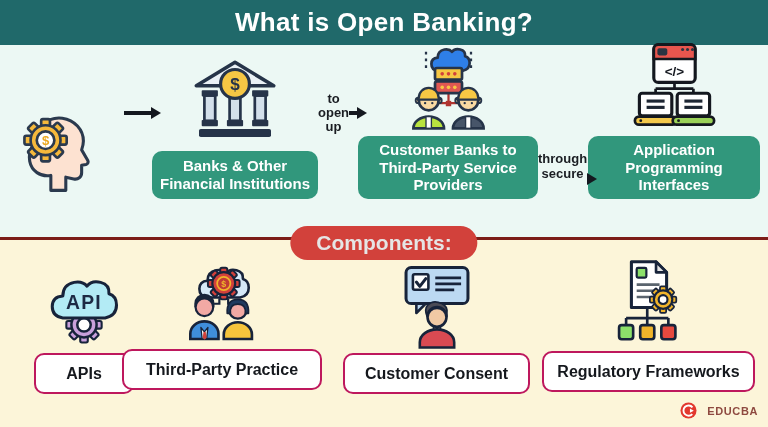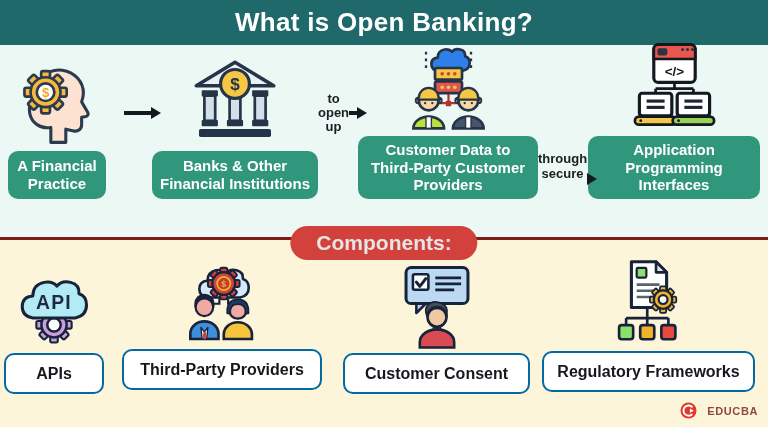--- a/index.html
+++ b/index.html
@@ -29,24 +29,24 @@
                border-top:6px solid transparent;border-bottom:6px solid transparent;border-left:10px solid #14181f;}
 
   
   .cream{position:absolute;top:239px;left:0;width:768px;height:188px;background:#fcf5d9;}
   .divider{position:absolute;top:237px;left:0;width:768px;height:3px;background:#7c1d17;z-index:1;}
   .pill{position:absolute;top:226px;left:50%;transform:translateX(-50%);z-index:2;
         background:#d2413b;color:#e5e5e5;font-weight:bold;font-size:21px;
         padding:5px 26px;border-radius:20px;}
   .comp-col{position:absolute;display:flex;flex-direction:column;align-items:center;z-index:1;}
   .icon-wrap{height:88px;display:flex;align-items:flex-end;justify-content:center;}
-  .clabel{margin-top:3px;background:#ffffff;border:2px solid #0369a1;border-radius:10px;
+  .clabel{margin-top:3px;background:#ffffff;border:2px solid #be185d;border-radius:10px;
           min-height:41px;width:100%;box-sizing:border-box;display:flex;align-items:center;justify-content:center;
           color:#15181d;font-weight:bold;font-size:16px;text-align:center;padding:2px 6px;}
-  .c1{left:4px;top:262px;width:100px;}
+  .c1{left:34px;top:262px;width:100px;}
   .c2{left:122px;top:258px;width:200px;}
   .c3{left:343px;top:262px;width:187px;}
   .c4{left:542px;top:260px;width:213px;}
 
   
   .brand{position:absolute;top:402px;right:10px;display:flex;align-items:center;gap:10px;z-index:2;}
   .brand-name{color:#8e4a40;font-size:11px;font-weight:bold;letter-spacing:.6px;}
 
   svg text{font-family:"Liberation Sans",sans-serif;}
 </style>
@@ -73,21 +73,20 @@
             <rect x="-5" y="-24" width="10" height="11" rx="2" transform="rotate(180)"></rect>
             <rect x="-5" y="-24" width="10" height="11" rx="2" transform="rotate(225)"></rect>
             <rect x="-5" y="-24" width="10" height="11" rx="2" transform="rotate(270)"></rect>
             <rect x="-5" y="-24" width="10" height="11" rx="2" transform="rotate(315)"></rect>
           </g>
           <circle r="17" fill="#f6b93b" stroke="#2b3a4e" stroke-width="3"></circle>
           <circle r="10" fill="#ffffff" stroke="#2b3a4e" stroke-width="3"></circle>
           <text x="0" y="0" text-anchor="middle" dominant-baseline="central" font-size="15" font-weight="bold" fill="#eba921">$</text>
         </g>
       </svg>
-      <div class="gbox">A Financial Practice</div>
     </div>
 
     <div class="conn cw1">
       <div class="arrow"></div>
     </div>
 
     <div class="step w2">
       <svg class="sicon" width="92" height="90" viewBox="0 0 100 100">
         <path d="M7,33 L50,7 L93,33 Z" fill="#eaf1f6" stroke="#263449" stroke-width="4" stroke-linejoin="round"></path>
         <g>
@@ -144,21 +143,21 @@
           <circle cx="60.5" cy="66" r="3" fill="#f9d9a2" stroke="#263449" stroke-width="2"></circle>
           <circle cx="83.5" cy="66" r="3" fill="#f9d9a2" stroke="#263449" stroke-width="2"></circle>
           <path d="M55,97 a17,13 0 0 1 34,0 z" fill="#475569" stroke="#263449" stroke-width="3"></path>
           <rect x="69" y="84" width="6" height="13" fill="#ffffff" stroke="#263449" stroke-width="1.5"></rect>
           <circle cx="72" cy="66" r="11" fill="#f9d9a2" stroke="#263449" stroke-width="3"></circle>
           <path d="M61,63 a11,11 0 0 1 22,0 l1.5,2 h-25 z" fill="#f6c744" stroke="#263449" stroke-width="2.5" stroke-linejoin="round"></path>
           <circle cx="68" cy="69" r="1.3" fill="#263449"></circle>
             <circle cx="76" cy="69" r="1.3" fill="#263449"></circle>
         </g>
       </svg>
-      <div class="gbox">Customer Data to Third-Party Customer Providers</div>
+      <div class="gbox">Customer Banks to Third-Party Service Providers</div>
     </div>
 
     <div class="conn cw3">
       <div class="conn-label">through secure</div>
       <div class="arrow"></div>
     </div>
 
     <div class="step w4">
       <svg class="sicon" width="95" height="90" viewBox="0 0 100 100">
         <path d="M50,46 V53 M29,53 H71 M29,53 V58 M71,53 V58" stroke="#14181f" stroke-width="3" fill="none"></path>
@@ -243,21 +242,21 @@
           <circle cx="30" cy="56" r="10" fill="#f2a9a4" stroke="#17233a" stroke-width="2.5"></circle>
           <path d="M19.5,55 a10.5,10.5 0 0 1 21,0 l0,-3 a10.5,10.5 0 0 0 -21,0 z M19.5,55 a10.5,10.5 0 0 1 5,-9 l11,-1 a10.5,10.5 0 0 0 -16,10 z" fill="#1f3a5f" stroke="#17233a" stroke-width="2" stroke-linejoin="round"></path>
         </g>
         <g>
           <path d="M52,92 v-5 a16,14 0 0 1 32,0 v5 z" fill="#f6c43c" stroke="#17233a" stroke-width="3"></path>
           <circle cx="68" cy="59" r="10" fill="#f2a9a4" stroke="#17233a" stroke-width="2.5"></circle>
           <path d="M56,63 q-1,-16 12,-16 q13,0 12,16 l-3.5,0 q1,-10.5 -8.5,-10.5 q-9.5,0 -8.5,10.5 z" fill="#1f3a5f" stroke="#17233a" stroke-width="2" stroke-linejoin="round"></path>
         </g>
       </svg>
     </div>
-    <div class="clabel">Third-Party Providers</div>
+    <div class="clabel">Third-Party Practice</div>
   </div>
 
   <div class="comp-col c4">
     <div class="icon-wrap">
       <svg width="88" height="88" viewBox="0 0 100 100">
         <path d="M48,54 V66 M24,66 H72 M24,66 V74 M48,66 V74 M72,66 V74" stroke="#17233a" stroke-width="3" fill="none"></path>
         <path d="M30,2 h28 l12,12 v40 h-40 z" fill="#ffffff" stroke="#17233a" stroke-width="3.5" stroke-linejoin="round"></path>
         <path d="M58,2 v12 h12 z" fill="#e6e6e6" stroke="#17233a" stroke-width="3" stroke-linejoin="round"></path>
         <rect x="36" y="9" width="11" height="11" rx="1.5" fill="#8ce06a" stroke="#17233a" stroke-width="2.5"></rect>
         <path d="M36,28 H62 M36,35 H62 M36,42 H56" stroke="#5a646e" stroke-width="3"></path>

